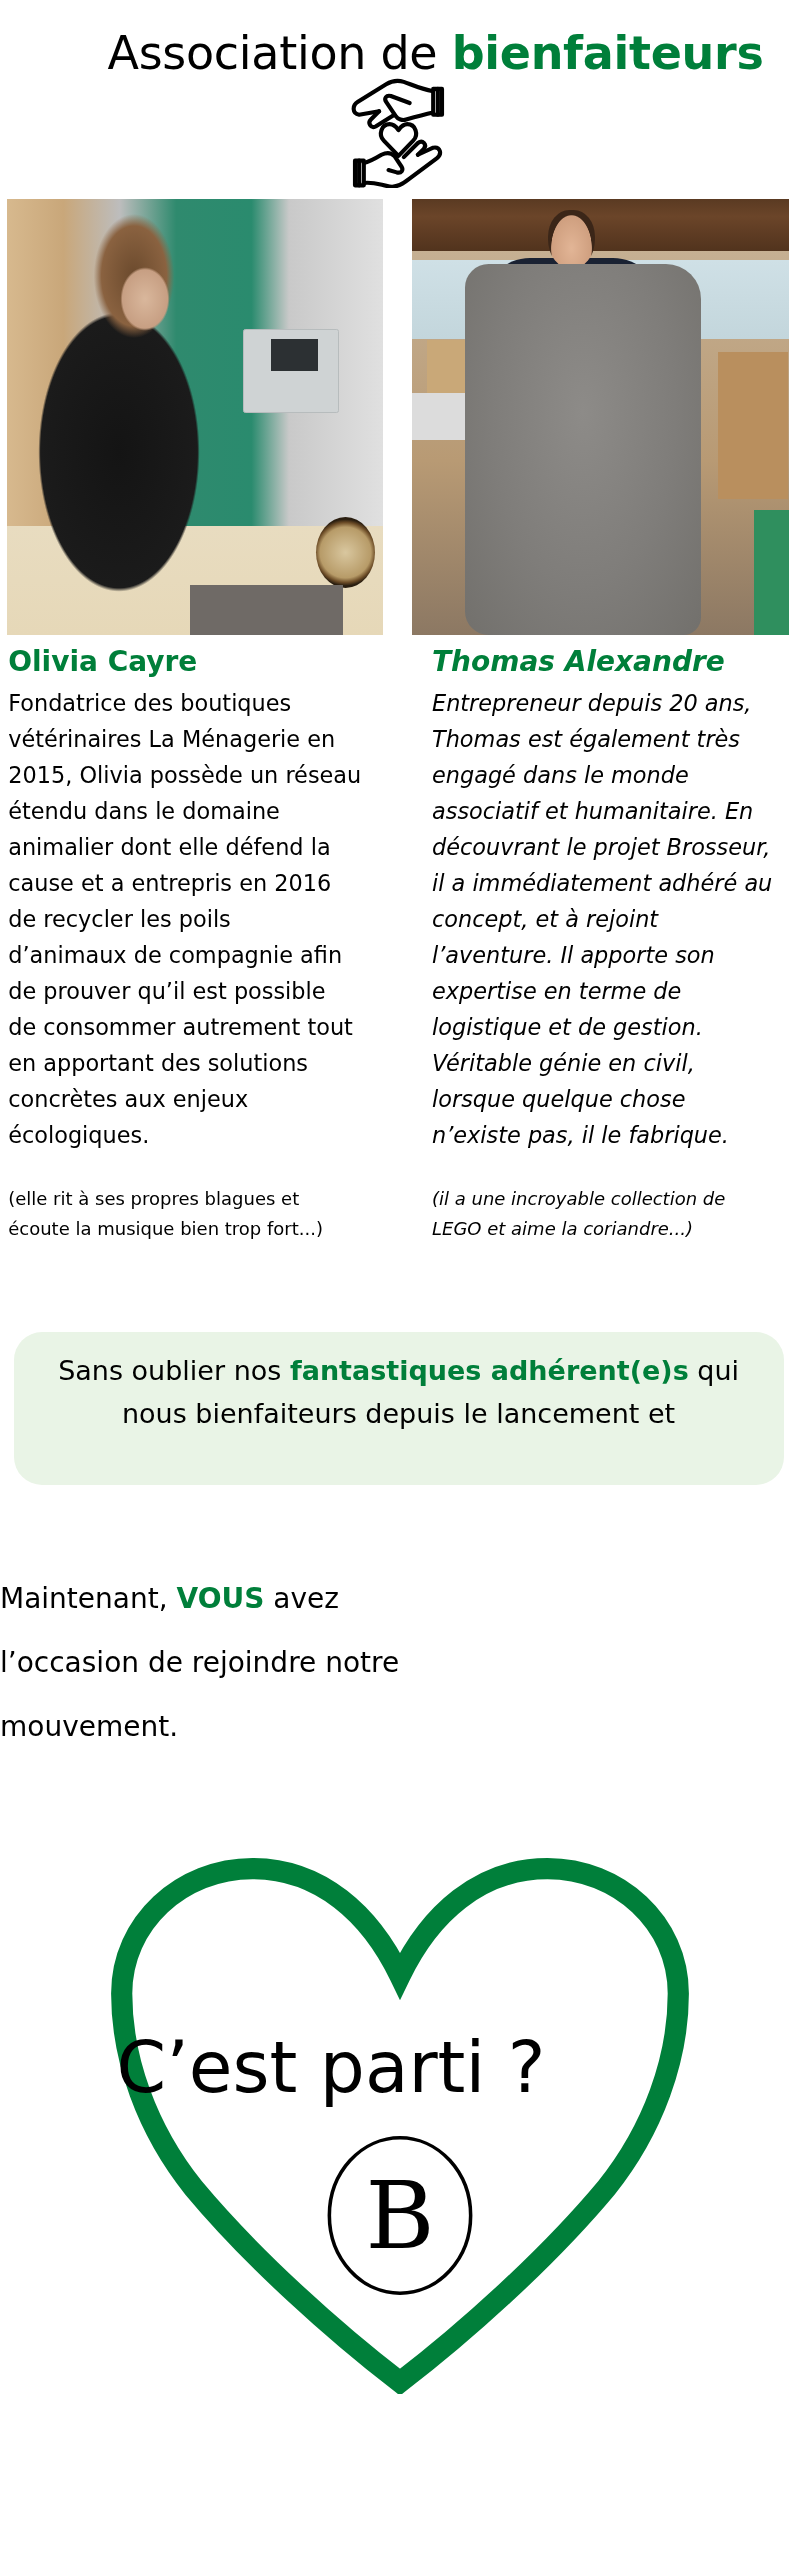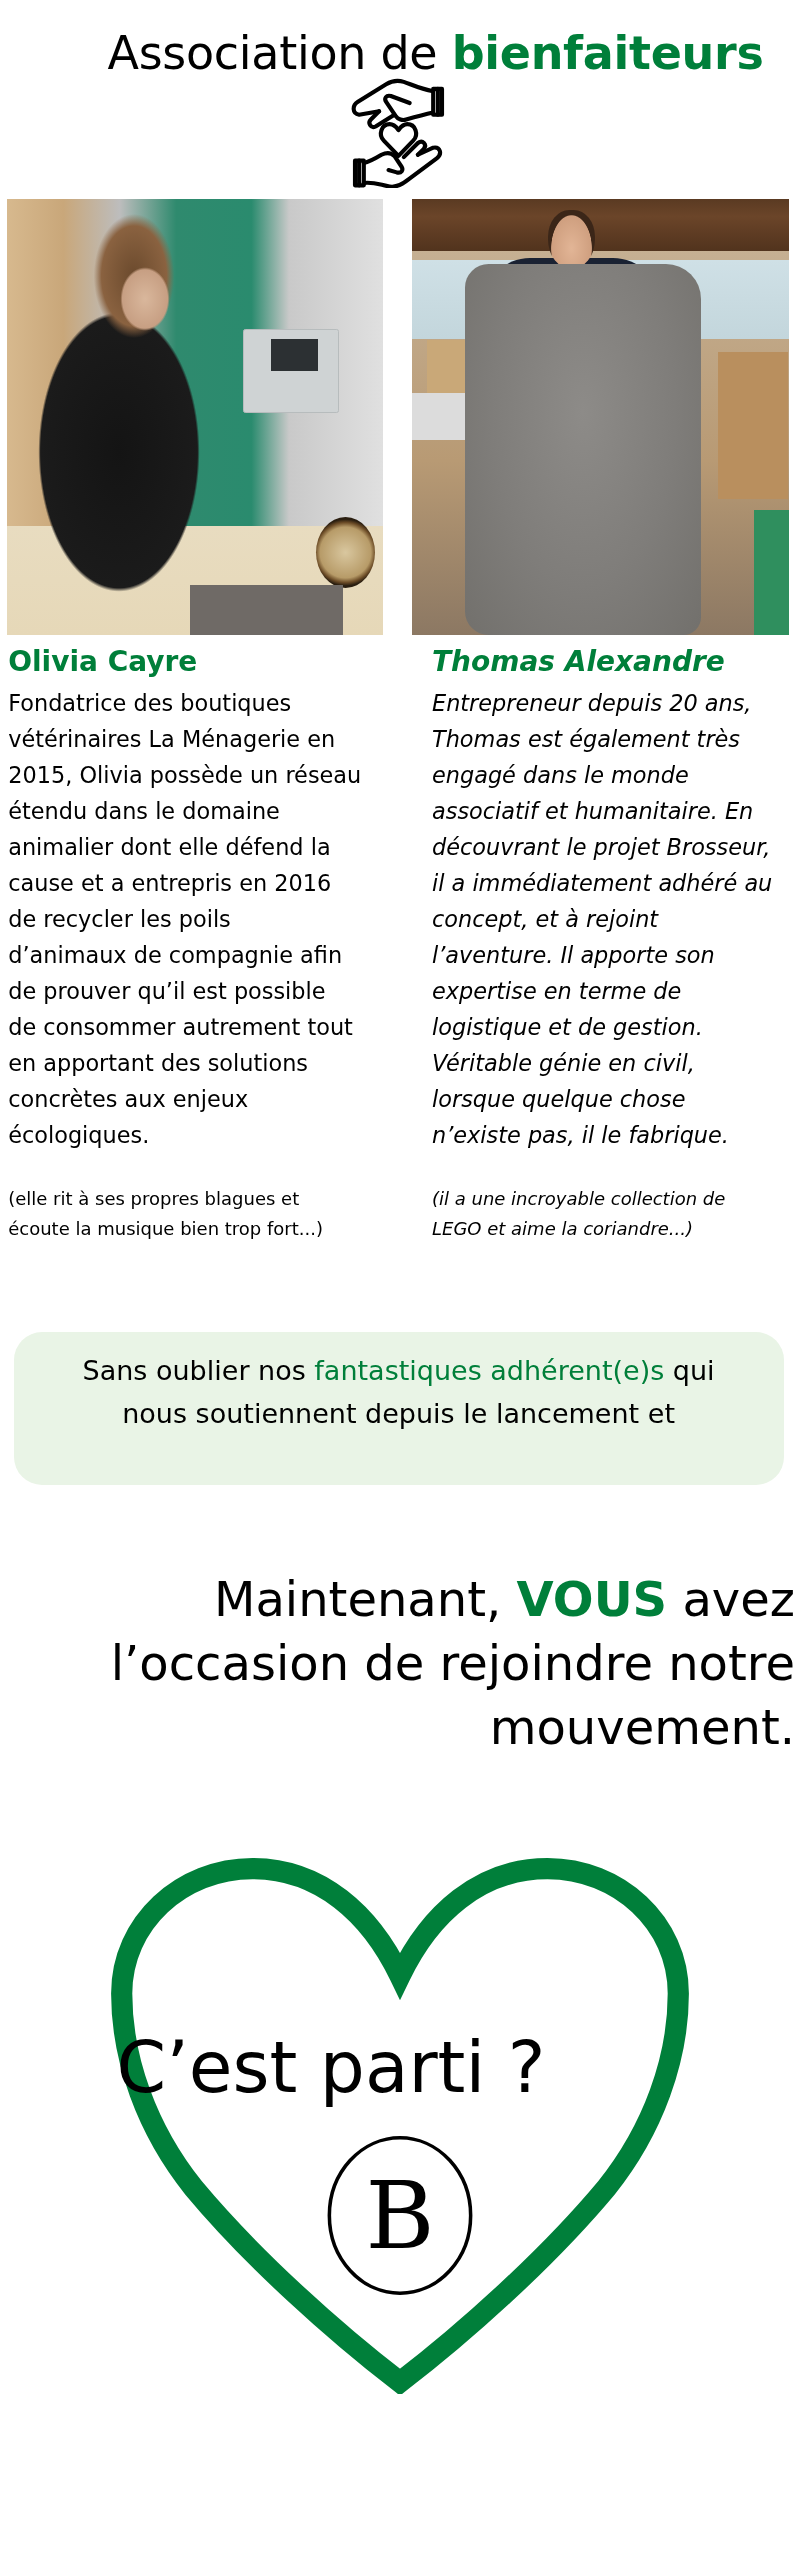--- a/index.html
+++ b/index.html
@@ -53,24 +53,24 @@
   .bio-name { font-weight: bold; font-size: 28px; line-height: 33px; color: #007F3A; top: 645px; white-space: nowrap; }
   .bio-text { font-size: 22.4px; line-height: 36px; top: 685px; width: 383px; }
   .bio-text div, .bio-note div { white-space: nowrap; }
   .bio-note { font-size: 18px; line-height: 30px; top: 1184px; width: 383px; }
   #name-olivia, #text-olivia, #note-olivia { left: 8.2px; }
   #name-thomas, #text-thomas, #note-thomas { left: 432px; font-style: italic; }
 
   
   #adherents-box { left: 13.6px; top: 1332px; width: 770px; height: 153px; background: #E9F4E6; border-radius: 28px; }
   #adherents-text { left: 13.6px; top: 1349px; width: 770px; text-align: center; font-size: 27px; line-height: 43px; }
-  #adherents-text .hl { color: #007F3A; font-weight: normal; }
+  #adherents-text .hl { color: #007F3A; font-weight: bold; }
 
   
-  #cta-text { left: 0; width: 795px; top: 1567px; text-align: right; font-size: 48px; line-height: 64px; }
+  #cta-text { left: 0; width: 795px; top: 1567px; text-align: left; font-size: 28px; line-height: 64px; }
   #cta-text .hl { color: #007F3A; font-weight: bold; }
 
   
   #big-heart { left: 111px; top: 1858px; width: 578px; height: 536px; }
   #heart-text { left: 0; width: 662px; top: 2027px; text-align: center; font-size: 71px; line-height: 82px; white-space: nowrap; }
   #b-logo { left: 327px; top: 2135px; width: 146px; height: 161px; }
   #b-logo-letter { position:absolute; left:0; top:0; width:146px; height:161px; display:flex; align-items:center; justify-content:center;
                    font-family: "DejaVu Serif", "Liberation Serif", serif; font-size: 94px; line-height: 1; }
 </style>
 </head>
@@ -149,21 +149,21 @@
   <div>n’existe pas, il le fabrique.</div>
 </div>
 <div id="note-thomas" class="abs bio-note">
   <div>(il a une incroyable collection de</div>
   <div>LEGO et aime la coriandre...)</div>
 </div>
 
 <div id="adherents-box" class="abs"></div>
 <div id="adherents-text" class="abs">
   <div><span>Sans oublier nos </span><span class="hl">fantastiques adhérent(e)s</span><span> qui</span></div>
-  <div>nous soutiennent depuis le lancement et</div>
+  <div>nous bienfaiteurs depuis le lancement et</div>
 </div>
 
 <div id="cta-text" class="abs">
   <div><span>Maintenant, </span><span class="hl">VOUS</span><span> avez</span></div>
   <div>l’occasion de rejoindre notre</div>
   <div>mouvement.</div>
 </div>
 
 <svg id="big-heart" class="abs" viewBox="0 0 981 910">
   <path d="M490.5 890

